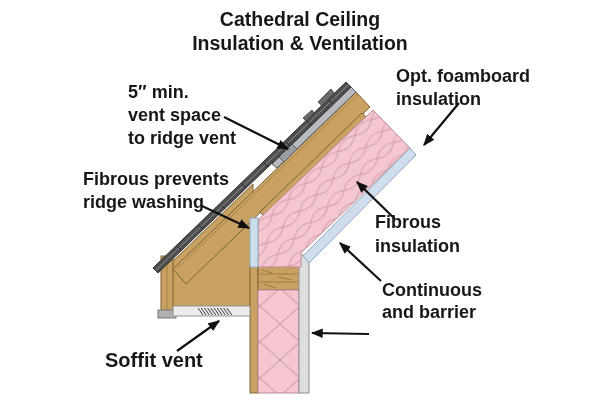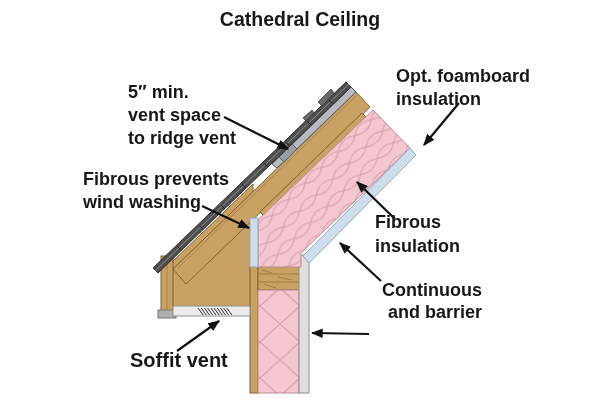--- a/index.html
+++ b/index.html
@@ -14,22 +14,22 @@
          font-family:Liberation Sans, sans-serif;overflow:hidden;}
   #diagram-svg{position:absolute;left:0;top:0;}
   .title{position:absolute;left:0;top:7px;width:600px;text-align:center;
          font-weight:700;font-size:19.5px;line-height:24px;color:var(--text);}
   .lbl{position:absolute;font-weight:700;font-size:18px;line-height:23px;
        color:var(--text);white-space:nowrap;}
   .lbl-vent{left:128px;top:81px;}
   .lbl-foam{left:396px;top:65px;}
   .lbl-baffle{left:83px;top:168px;}
   .lbl-fibrous{left:375px;top:210px;line-height:24px;}
-  .lbl-barrier{left:382px;top:279px;line-height:22px;text-align:right;}
-  .lbl-soffit{left:130px;top:349px;font-size:20px;}
+  .lbl-barrier{left:382px;top:279px;line-height:22px;}
+  .lbl-soffit{left:105px;top:349px;font-size:20px;}
 </style>
 </head>
 <body>
 
 <div id="stage">
 
   <svg id="diagram-svg" width="600" height="400" viewBox="0 0 600 400">
     <defs>
       <pattern id="quiltRoof" patternUnits="userSpaceOnUse" width="46" height="16" patternTransform="rotate(-44)">
         <rect width="46" height="16" style="fill:var(--insulation-pink)"></rect>
@@ -87,36 +87,37 @@
       <line x1="202" y1="206" x2="249" y2="228" marker-end="url(#ah)"></line>
       <line x1="395" y1="219" x2="357" y2="182" marker-end="url(#ah)"></line>
       <line x1="381" y1="281" x2="340" y2="243" marker-end="url(#ah)"></line>
       <line x1="369" y1="334" x2="312" y2="333" marker-end="url(#ah)"></line>
       <line x1="177" y1="351" x2="219" y2="321" marker-end="url(#ah)"></line>
     </g>
   </svg>
 
   <div class="title">
     <div>Cathedral Ceiling</div>
+    <div>Insulation &amp; Ventilation</div>
   </div>
 
   <div class="lbl lbl-vent">
     <div>5″ min.</div>
     <div>vent space</div>
     <div>to ridge vent</div>
   </div>
 
   <div class="lbl lbl-foam">
     <div>Opt. foamboard</div>
     <div>insulation</div>
   </div>
 
   <div class="lbl lbl-baffle">
     <div>Fibrous prevents</div>
-    <div>wind washing</div>
+    <div>ridge washing</div>
   </div>
 
   <div class="lbl lbl-fibrous">
     <div>Fibrous</div>
     <div>insulation</div>
   </div>
 
   <div class="lbl lbl-barrier">
     <div>Continuous</div>
     <div>and barrier</div>

